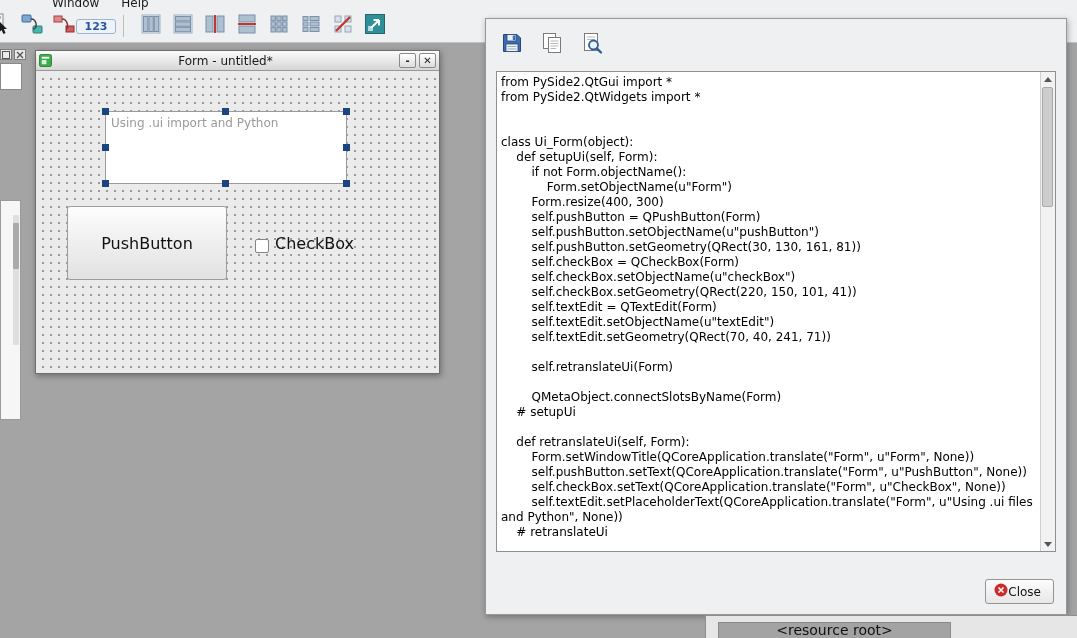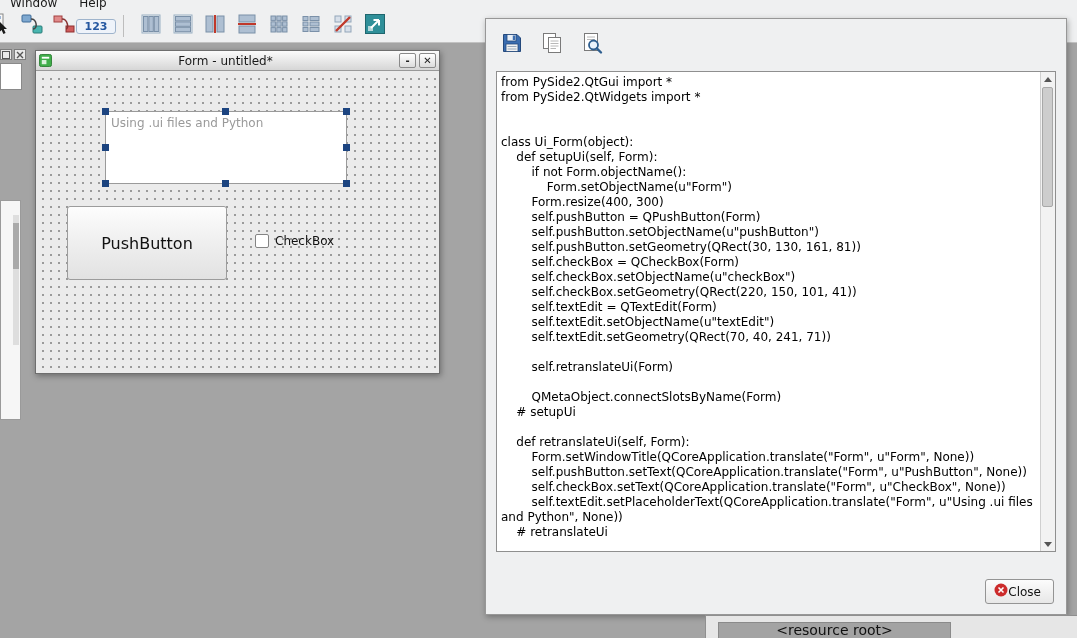--- a/index.html
+++ b/index.html
@@ -4,21 +4,21 @@
 <style>
   * { box-sizing: border-box; margin: 0; padding: 0; cursor: default; }
   html, body { background: #888; }
   .screen {
     position: relative; width: 1077px; height: 638px; overflow: hidden;
     background: #a4a4a4;
     font-family: "DejaVu Sans", "Liberation Sans", sans-serif;
     color: #1a1a1a;
   }
   
-  .menubar { position: absolute; top: 0; left: 0; right: 0; height: 10px; background: #eff0f1; overflow: hidden; }
+  .menubar { position: absolute; top: 0; left: 0; right: 0; height: 10px; background: #eff0f1; overflow: hidden; padding-left: 42px; }
   .menubar-inner { position: relative; top: -4px; display: flex; gap: 22px; padding-left: 10px; font-size: 12px; }
   .menu-item { color: #1a1a1a; }
   
   .toolbar { position: absolute; top: 10px; left: 0; right: 0; height: 33px; background: #eff0f1;
              border-bottom: 1px solid #c2c2c2; display: flex; align-items: center; gap: 6px; }
   .tbtn { width: 26px; height: 26px; display: flex; align-items: center; justify-content: center; border-radius: 3px; }
   .tbtn svg { width: 22px; height: 22px; }
   .tbtn.partial { margin-left: -13px; }
   .tsep { width: 1px; height: 22px; background: #bdbdbd; margin: 0 8px; }
   .tab123 { font-size: 11px; font-weight: bold; color: #2457a0; background: #eef3fa; border: 1px solid #9fb4cc; border-radius: 3px; padding: 1px 8px; line-height: 1; }
@@ -48,21 +48,21 @@
   .placeholder { position: absolute; left: 5px; top: 4px; font-size: 12px; color: #9a9a9a; }
   .handle { position: absolute; width: 7px; height: 7px; background: #1c4480; }
   .h-nw { left: -4px; top: -4px; }   .h-n { left: calc(50% - 4px); top: -4px; }   .h-ne { right: -4px; top: -4px; }
   .h-w  { left: -4px; top: calc(50% - 4px); }                                     .h-e  { right: -4px; top: calc(50% - 4px); }
   .h-sw { left: -4px; bottom: -4px; } .h-s { left: calc(50% - 4px); bottom: -4px; } .h-se { right: -4px; bottom: -4px; }
   .w-pushbutton { position: absolute; left: 31px; top: 134px; width: 160px; height: 74px;
                   background: linear-gradient(#fdfdfd, #f0f0f0 45%, #e2e2e2); border: 1px solid #9c9c9c;
                   border-radius: 3px; display: flex; align-items: center; justify-content: center;
                   font-size: 16px; color: #111; }
   .w-checkbox { position: absolute; left: 219px; top: 162px; display: flex; align-items: flex-end; gap: 6px;
-                font-size: 12px; color: #111; }
+                font-size: 16px; color: #111; }
   .cb-box { width: 14px; height: 14px; background: #fff; border: 1px solid #848484; border-radius: 2px; }
   
   .code-dialog { position: absolute; left: 485px; top: 18px; width: 582px; height: 597px;
                  background: #eff0f1; border: 1px solid #979797; box-shadow: 1px 2px 6px rgba(0,0,0,0.3); }
   .dialog-toolbar { position: absolute; left: 12px; top: 12px; display: flex; gap: 12px; align-items: center; }
   .dbtn { width: 28px; height: 28px; display: flex; align-items: center; justify-content: center; border-radius: 3px; }
   .dbtn svg { width: 24px; height: 24px; }
   .code-area { position: absolute; left: 10px; top: 52px; right: 10px; bottom: 62px;
                background: #ffffff; border: 1px solid #8f8f8f; overflow: hidden; }
   .code-pre { margin: 0; padding: 3px 20px 3px 4px; font-family: "DejaVu Sans", sans-serif;
@@ -248,21 +248,21 @@
             <rect x="3" y="3" width="8" height="2" fill="#ffffff"></rect>
             <rect x="3" y="6.5" width="5" height="4.5" fill="#d9f2dc"></rect>
           </svg>
       </span>
       <span class="form-title">Form - untitled*</span>
       <span class="win-btn">-</span>
       <span class="win-btn">✕</span>
     </div>
     <div class="form-canvas">
       <div class="w-textedit">
-        <span class="placeholder">Using .ui files and Python</span>
+        <span class="placeholder">Using .ui import and Python</span>
         <span class="handle h-nw"></span>
         <span class="handle h-n"></span>
         <span class="handle h-ne"></span>
         <span class="handle h-w"></span>
         <span class="handle h-e"></span>
         <span class="handle h-sw"></span>
         <span class="handle h-s"></span>
         <span class="handle h-se"></span>
       </div>
       <div class="w-pushbutton">PushButton</div>

